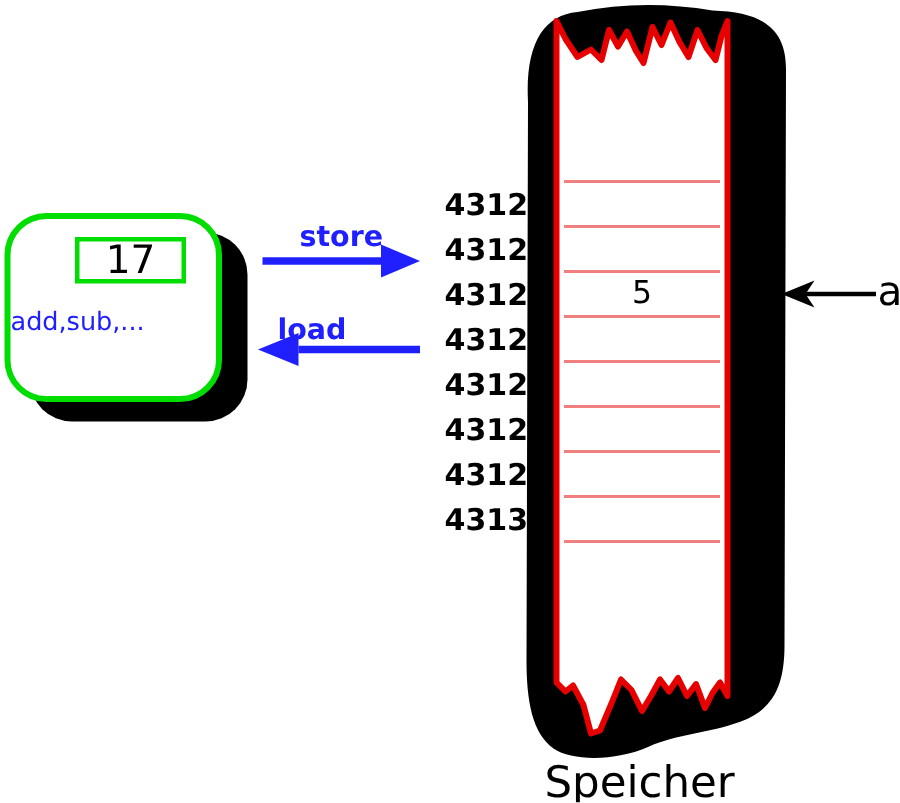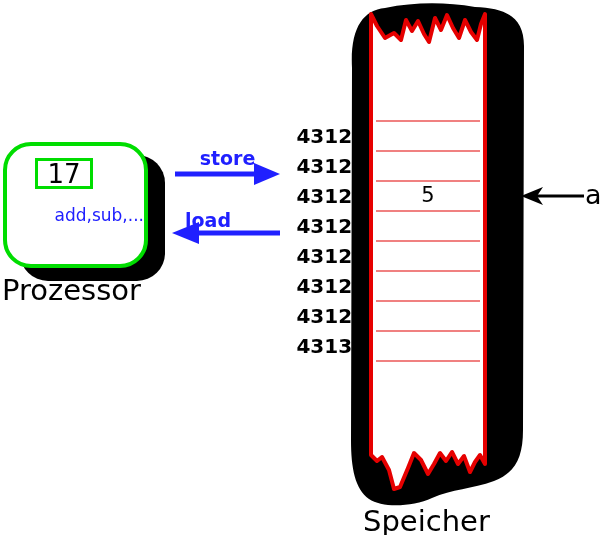--- a/index.html
+++ b/index.html
@@ -7,27 +7,27 @@
     position:relative;width:600px;height:535px;background:#ffffff;
     font-family:"DejaVu Sans",sans-serif;overflow:hidden;
   }
   
   .processor-box{
     position:absolute;left:3px;top:142px;width:145px;height:126px;
     box-sizing:border-box;border:4px solid #00dd00;border-radius:28px;
     background:#ffffff;box-shadow:17px 13px 0 0 #000000;z-index:3;
   }
   .register-box{
-    position:absolute;left:28px;top:12px;width:58px;height:31px;
+    position:absolute;left:43px;top:12px;width:74px;height:31px;
     box-sizing:border-box;border:3px solid #00dd00;background:#ffffff;
     display:flex;align-items:center;justify-content:center;
     font-size:26px;color:#000000;
   }
   .instr-text{
-    position:absolute;left:0;right:0;top:59px;text-align:right;
+    position:absolute;left:0;right:0;top:59px;text-align:left;
     font-size:17px;color:#2020ff;
   }
   .processor-label{
     position:absolute;left:2px;top:273px;font-size:29px;color:#000000;z-index:3;
     letter-spacing:0px;
   }
   
   .store-label{
     position:absolute;left:175px;top:147px;width:105px;text-align:center;
     font-size:19px;font-weight:bold;color:#2020ff;z-index:3;
@@ -123,15 +123,14 @@
 
   <div class="store-label">store</div>
   <div class="load-label">load</div>
 
   <div class="processor-box">
     <div class="register-box">
       <span>17</span>
     </div>
     <div class="instr-text">add,sub,...</div>
   </div>
-  <div class="processor-label">Prozessor</div>
 
 </div>
 
 </body></html>

